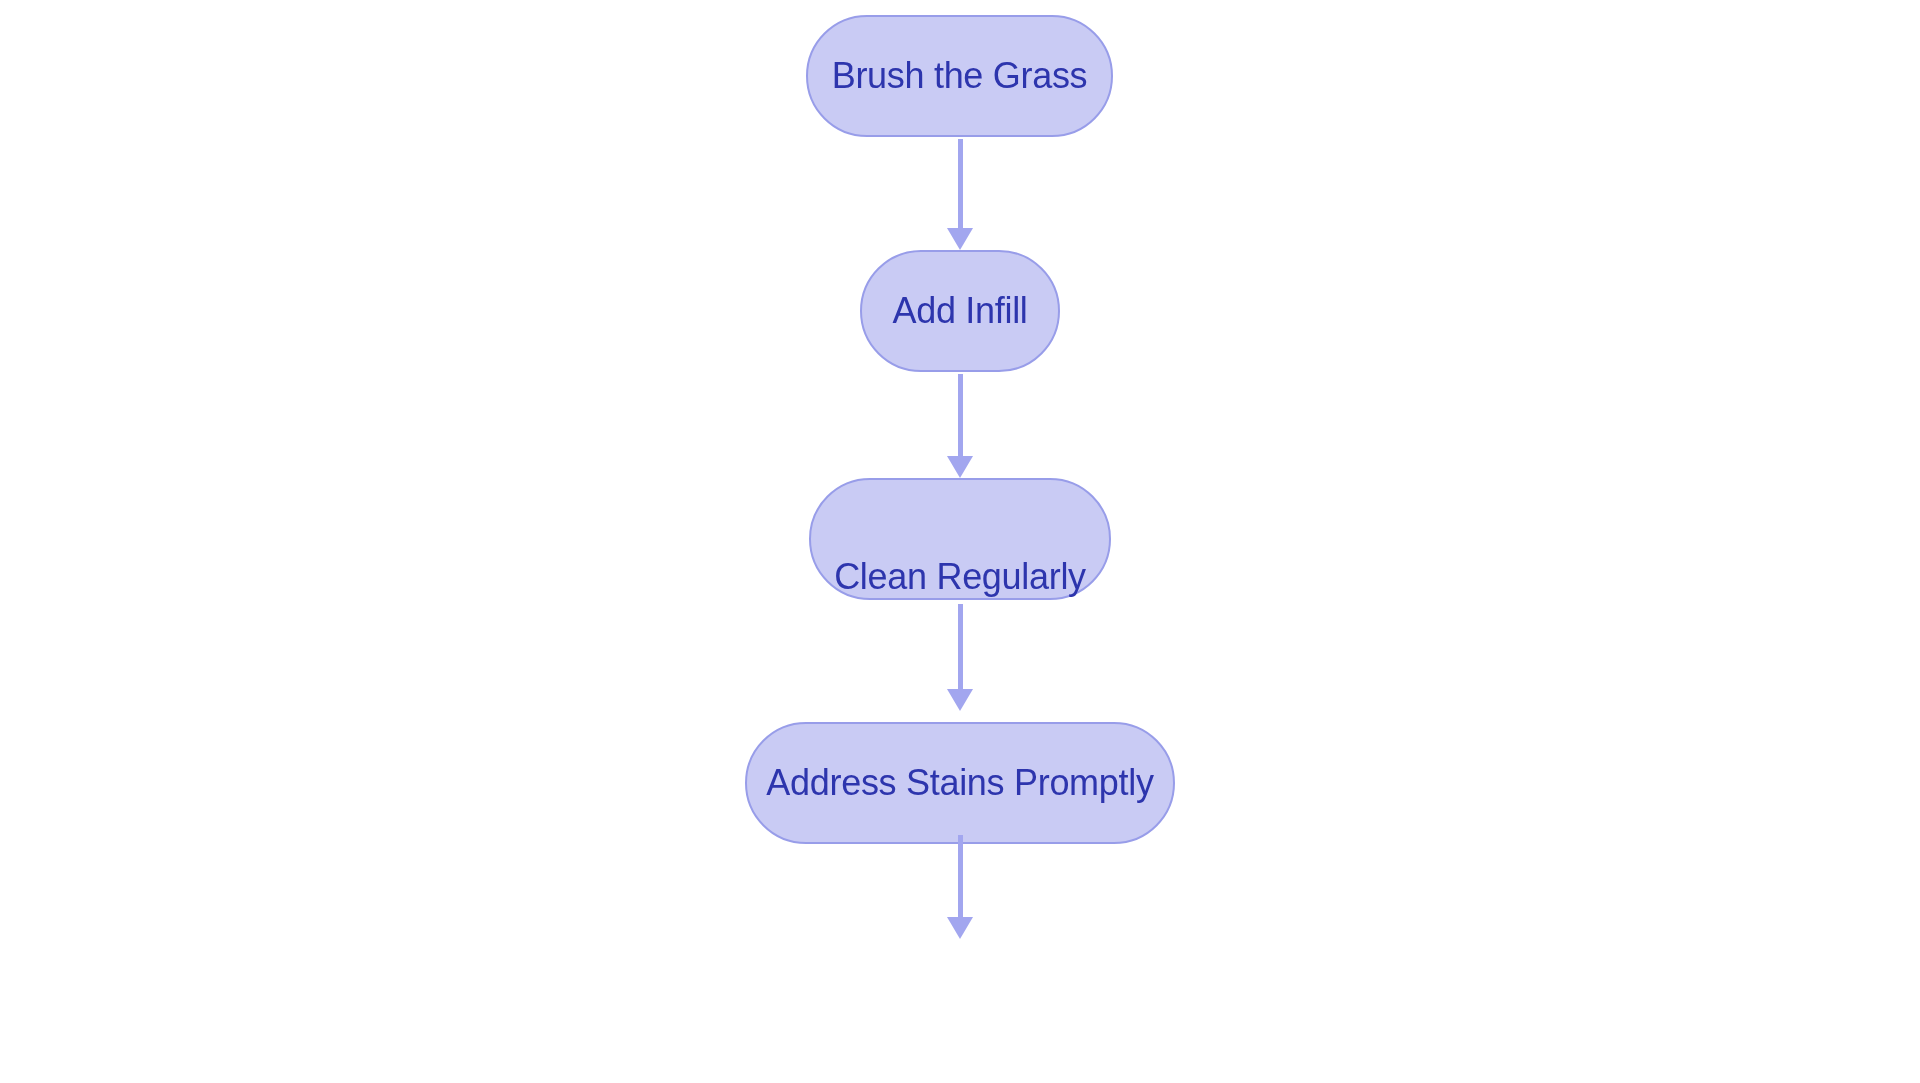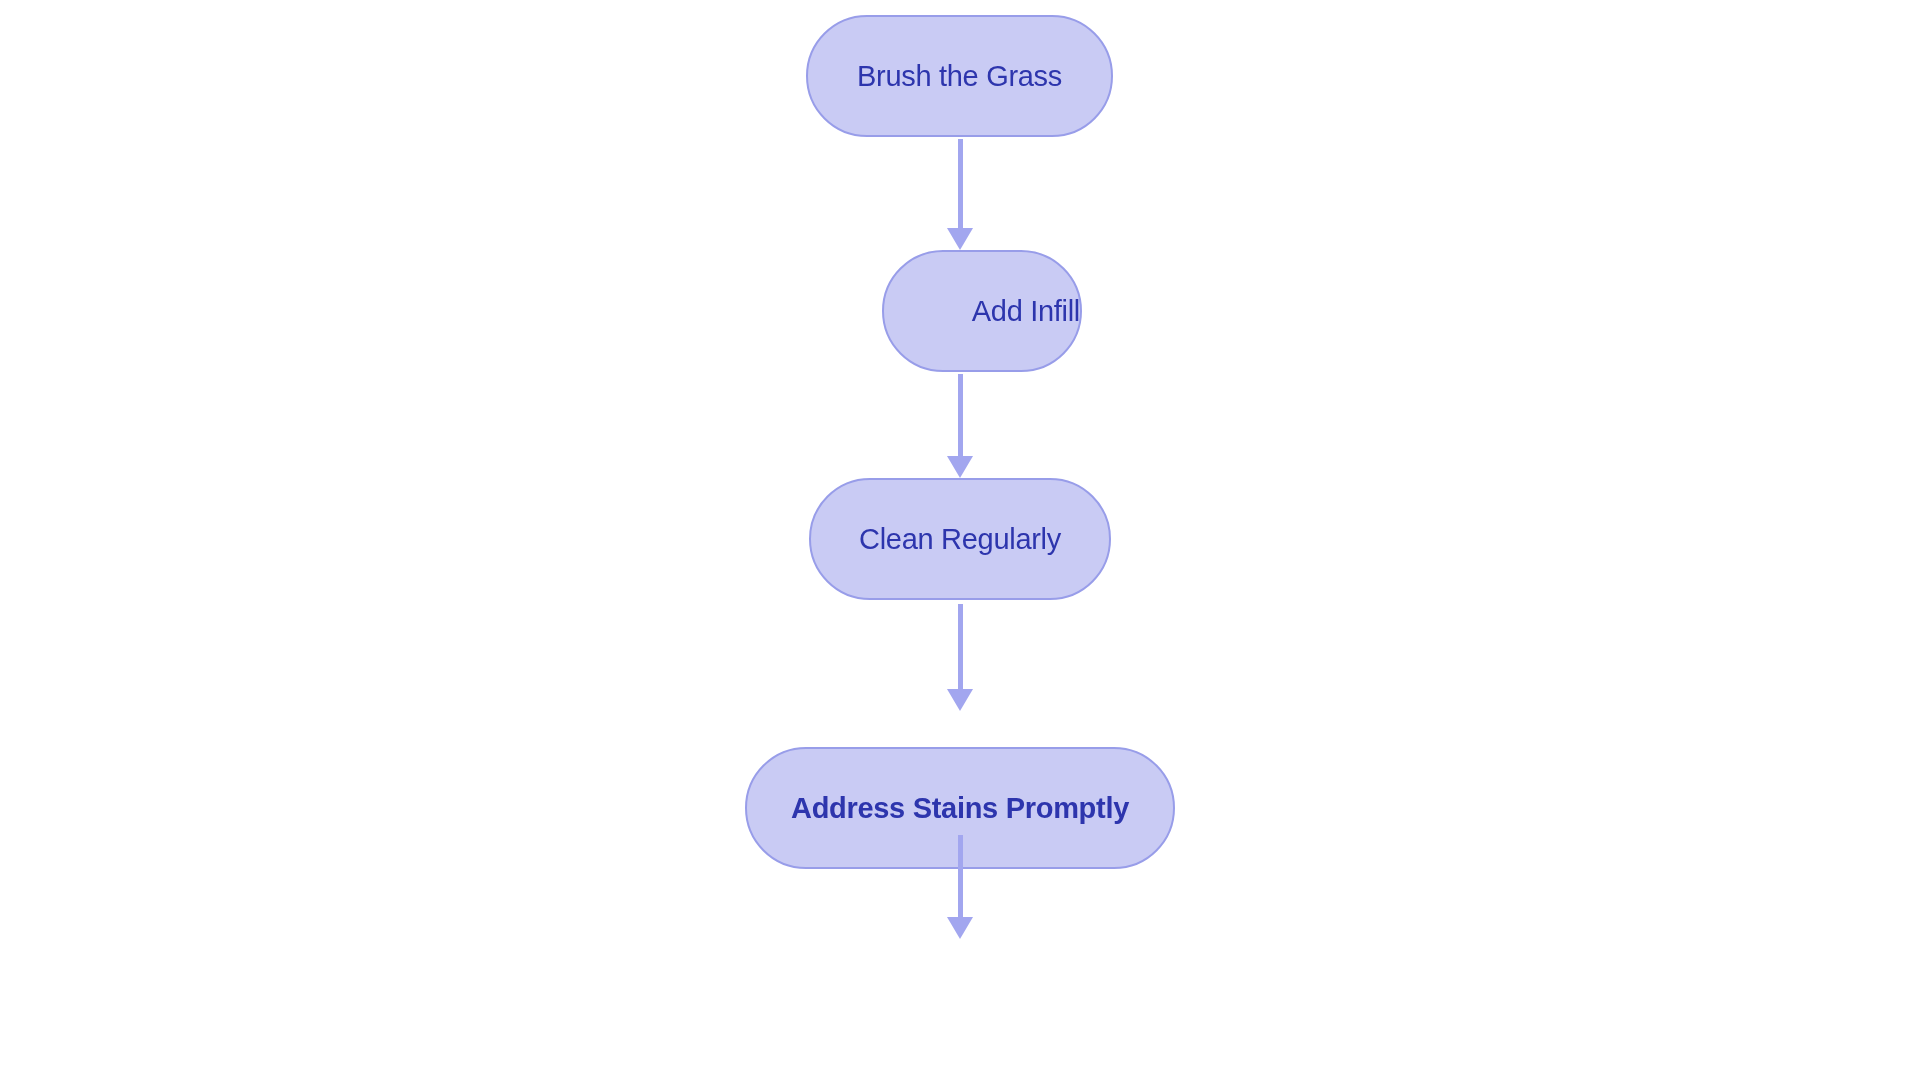--- a/index.html
+++ b/index.html
@@ -22,29 +22,29 @@
   .node {
     position: absolute;
     height: 122px;
     border-radius: 61px;
     background: var(--node-fill);
     border: 2px solid var(--node-border);
     display: flex;
     align-items: center;
     justify-content: center;
     color: var(--node-text);
-    font-size: 29px;
+    font-size: 36px;
     font-weight: 400;
     letter-spacing: -0.3px;
     white-space: nowrap;
   }
   .n1 { left: 806px; top: 15px;  width: 307px; }
-  .n2 { left: 882px; top: 250px; width: 200px; justify-content: flex-end; }
-  .n3 { left: 809px; top: 478px; width: 302px; }
-  .n4 { left: 745px; top: 747px; width: 430px; font-weight: bold; }
+  .n2 { left: 860px; top: 250px; width: 200px; }
+  .n3 { left: 809px; top: 478px; width: 302px; align-items: flex-end; }
+  .n4 { left: 745px; top: 722px; width: 430px; }
   .n5 { left: 782px; top: 939px; width: 356px; }
 
   .arrow { position: absolute; left: 947px; width: 26px; }
   .a1 { top: 139px; height: 111px; }
   .a2 { top: 374px; height: 104px; }
   .a3 { top: 604px; height: 107px; }
   .a4 { top: 835px; height: 104px; }
   .arrow .shaft {
     position: absolute;
     left: 10.5px;

